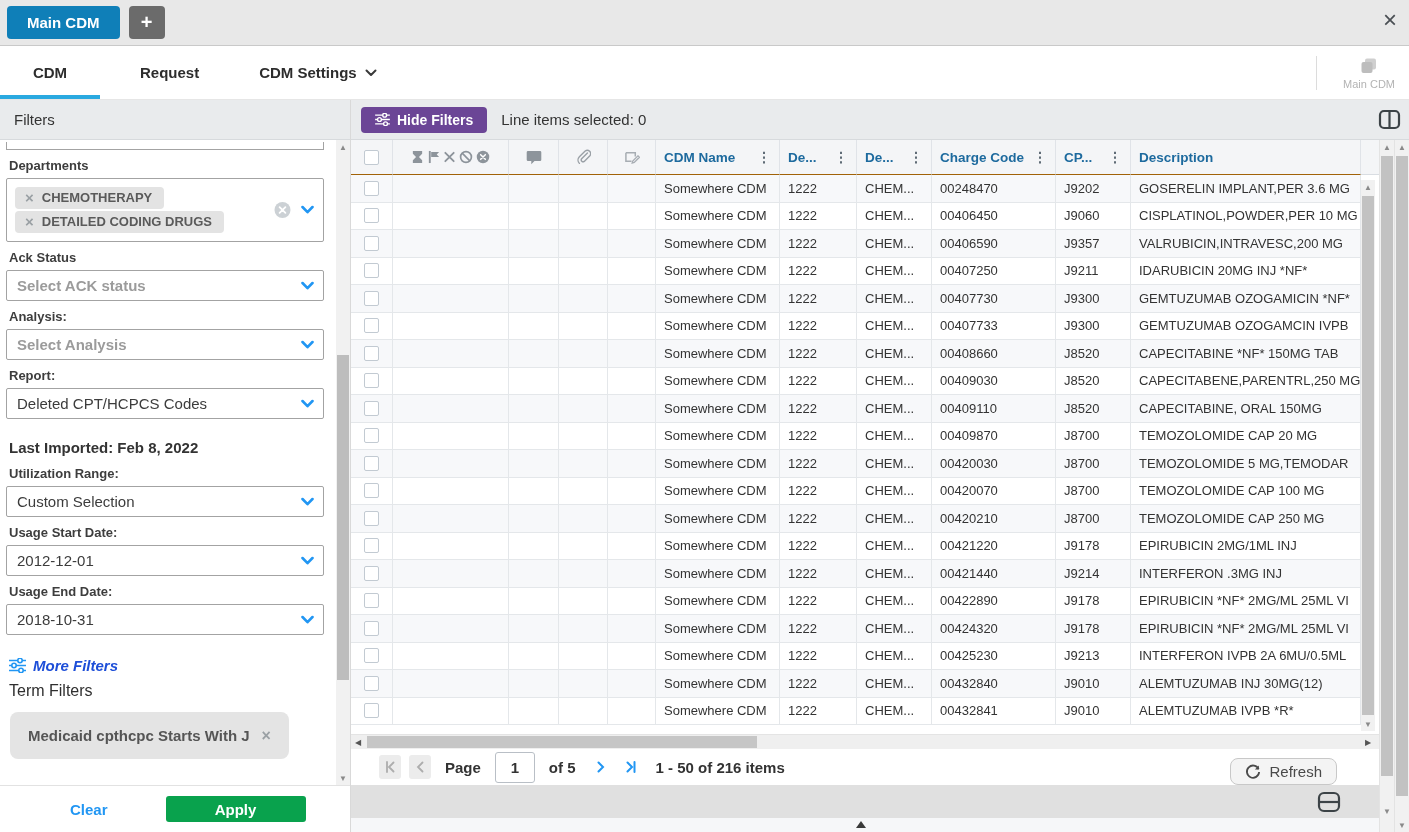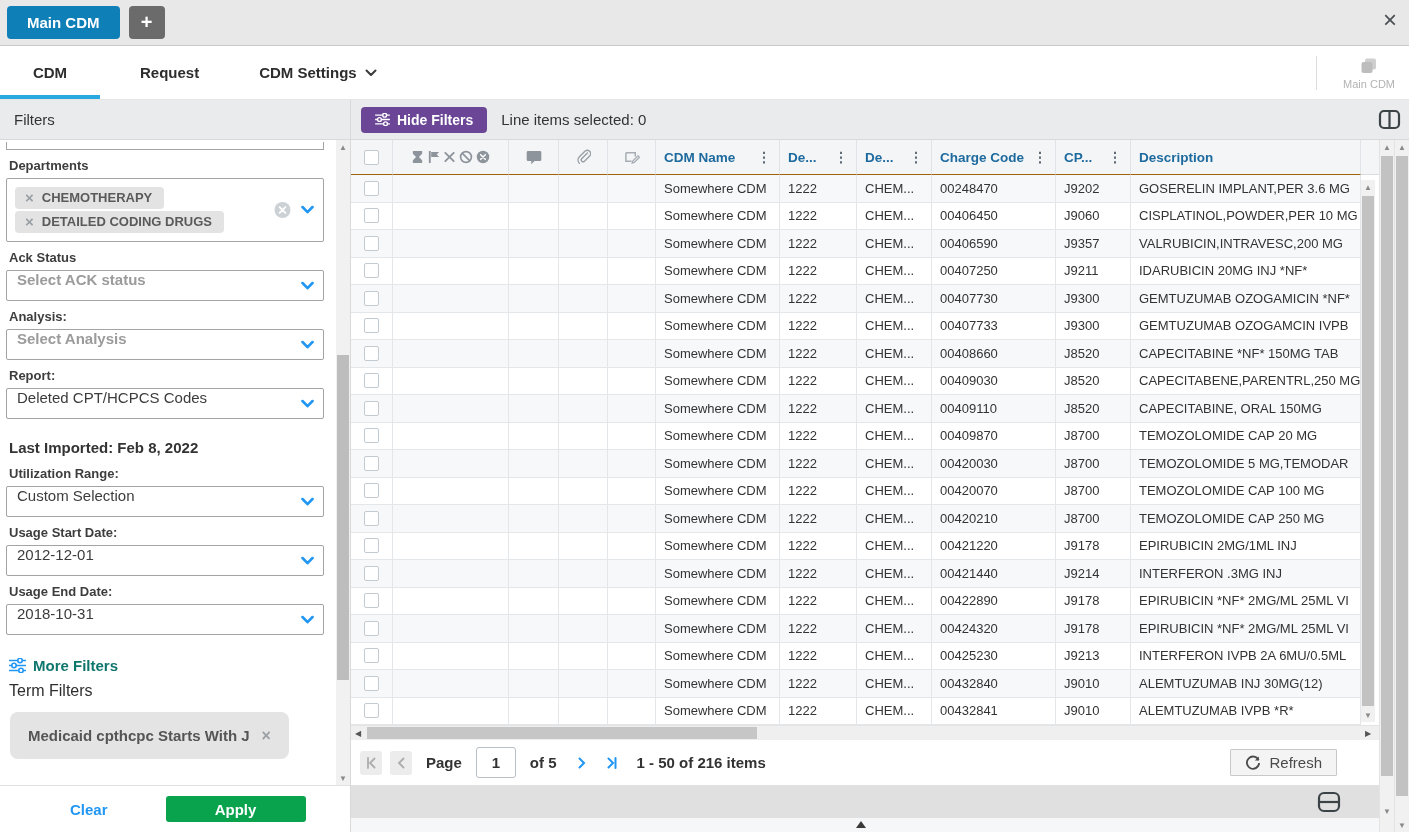--- a/index.html
+++ b/index.html
@@ -27,30 +27,30 @@
 
   
   .content { flex:1; display:flex; min-height:0; }
 
   
   .sidebar { width:351px; flex:0 0 auto; display:flex; flex-direction:column; border-right:1px solid #d9d9d9; background:#fff; }
   .side-head { height:40px; flex:0 0 auto; background:#e9ebed; border-bottom:1px solid #d7dadd; display:flex; align-items:center; padding-left:14px; font-size:15px; color:#333; }
   .side-body { flex:1; position:relative; padding:2px 26px 0 6px; overflow:hidden; }
   .partial-box { height:8px; border-left:1px solid #a3a3a3; border-right:1px solid #a3a3a3; border-bottom:1px solid #a3a3a3; margin-bottom:8px; }
   .flabel { font-size:13px; font-weight:bold; color:#3d3d3d; margin:8px 0 5px 3px; }
-  .selbox { position:relative; border:1px solid #a3a3a3; border-radius:2px; background:#fff; min-height:31px; display:flex; align-items:flex-start; padding:0 30px 0 10px; font-size:15px; cursor:pointer; }
+  .selbox { position:relative; border:1px solid #a3a3a3; border-radius:2px; background:#fff; min-height:31px; display:flex; align-items:center; padding:0 30px 0 10px; font-size:15px; cursor:pointer; }
   .selbox .ph { color:#9b9b9b; font-weight:bold; }
   .selbox .val { color:#3c3c3c; }
   .chev { position:absolute; right:9px; top:50%; transform:translateY(-50%); display:flex; }
   .multisel { border:1px solid #a3a3a3; border-radius:2px; padding:7px 50px 7px 8px; position:relative; }
   .chip { display:inline-flex; align-items:center; gap:8px; background:#e3e3e3; border-radius:4px; padding:3px 12px 4px 10px; font-size:13px; font-weight:bold; color:#5a5a5a; margin:1px 0; cursor:default; }
   .chip .x { color:#9aa0a4; font-size:15px; font-weight:bold; cursor:pointer; line-height:1; }
   .clear-circ { position:absolute; right:32px; top:50%; transform:translateY(-50%); cursor:pointer; display:flex; }
   .last-imported { font-size:15px; font-weight:bold; color:#333; margin:20px 0 10px 3px; }
-  .morefilters { display:flex; align-items:center; gap:7px; color:#0f766e; font-size:15px; font-weight:bold; margin:22px 0 8px 3px; cursor:pointer; }
+  .morefilters { display:flex; align-items:center; gap:7px; color:#1d4ed8; font-size:15px; font-weight:bold; margin:22px 0 8px 3px; cursor:pointer;font-style:italic; }
   .termfilters-h { font-size:16px; font-weight:normal; color:#2f2f2f; margin:6px 0 12px 3px; }
   .termchip { display:inline-flex; align-items:center; gap:12px; background:#e4e4e4; border-radius:8px; padding:15px 18px; font-size:15px; font-weight:bold; color:#555; margin-left:4px; cursor:default; }
   .termchip .x { color:#9aa0a4; font-size:16px; font-weight:bold; cursor:pointer; line-height:1; }
   .side-foot { height:47px; flex:0 0 auto; border-top:1px solid #e2e2e2; display:flex; align-items:center; padding:0 10px; }
   .clearlink { color:#2196f3; font-size:15px; font-weight:bold; margin-left:60px; cursor:pointer; }
   .applybtn { background:#09a24d; color:#fff; font-size:15px; font-weight:bold; border:none; border-radius:3px; height:26px; width:140px; margin-left:58px; cursor:pointer; }
 
   
   .side-sb { position:absolute; right:0; top:0; bottom:0; width:14px; background:#f1f1f1; }
   .sb-arrow { position:absolute; left:0; width:100%; height:14px; display:flex; align-items:center; justify-content:center; color:#8a8a8a; font-size:8px; cursor:pointer; }
@@ -83,28 +83,28 @@
   
   .tbl-sb { position:absolute; right:4px; top:40px; bottom:3px; width:14px; background:#f1f1f1; }
   .tbl-sb .thumb { position:absolute; left:1px; right:1px; top:16px; bottom:16px; background:#c2c2c2; cursor:pointer; }
 
   
   .hscroll { height:15px; flex:0 0 auto; background:#efefef; position:relative; border-top:1px solid #e4e4e4; }
   .h-arrow { position:absolute; top:0; width:14px; height:100%; display:flex; align-items:center; justify-content:center; color:#555; font-size:8px; cursor:pointer; }
   .hscroll .thumb { position:absolute; left:16px; top:1px; bottom:1px; width:390px; background:#c6c6c6; cursor:pointer; }
 
   
-  .pagination { height:45px; flex:0 0 auto; background:#fff; display:flex; align-items:center; padding:0 9px; gap:8px; position:relative; }
+  .pagination { height:36px; flex:0 0 auto; background:#fff; display:flex; align-items:center; padding:0 28px; gap:8px; position:relative; }
   .pgbtn { width:22px; height:24px; display:flex; align-items:center; justify-content:center; border-radius:3px; cursor:pointer; }
   .pgbtn.disabled { background:#ececec; cursor:default; }
   .pgbtn.active { background:#fff; }
   .pg-label { font-size:15px; font-weight:bold; color:#333; margin:0 6px; }
   .pg-input { width:40px; height:31px; border:1px solid #b9bfc6; border-radius:3px; text-align:center; font-size:15px; font-weight:bold; color:#333; font-family:"Liberation Sans", sans-serif; }
   .pg-items { font-size:15px; font-weight:bold; color:#333; margin-left:6px; }
-  .refreshbtn { position:absolute; right:42px; top:9px; background:#f4f4f4; border:1px solid #c8c8c8; border-radius:1px; height:27px; padding:0 14px; display:flex; align-items:center; gap:8px; font-size:15px; color:#4a4a4a; cursor:pointer; }
+  .refreshbtn { position:absolute; right:42px; top:9px; background:#f4f4f4; border:1px solid #c8c8c8; border-radius:8px; height:27px; padding:0 14px; display:flex; align-items:center; gap:8px; font-size:15px; color:#4a4a4a; cursor:pointer; }
 
   .graystrip { height:33px; flex:0 0 auto; background:#e0e0e0; position:relative; }
   .paneltoggle-h { position:absolute; right:38px; top:6px; cursor:pointer; display:flex; }
   .bottomstrip { height:14px; flex:0 0 auto; background:#f6f7f9; position:relative; }
   .tinytri { position:absolute; left:505px; top:3px; width:0; height:0; border-left:5px solid transparent; border-right:5px solid transparent; border-bottom:7px solid #3a3a3a; }
 
   
   .sb-col { width:15px; flex:0 0 auto; background:#f1f1f1; position:relative; border-left:1px solid #e3e3e3; }
   .sb-col .thumb { position:absolute; left:1px; right:1px; background:#c2c2c2; cursor:pointer; }
   .sb-inner .thumb { top:16px; height:620px; }

